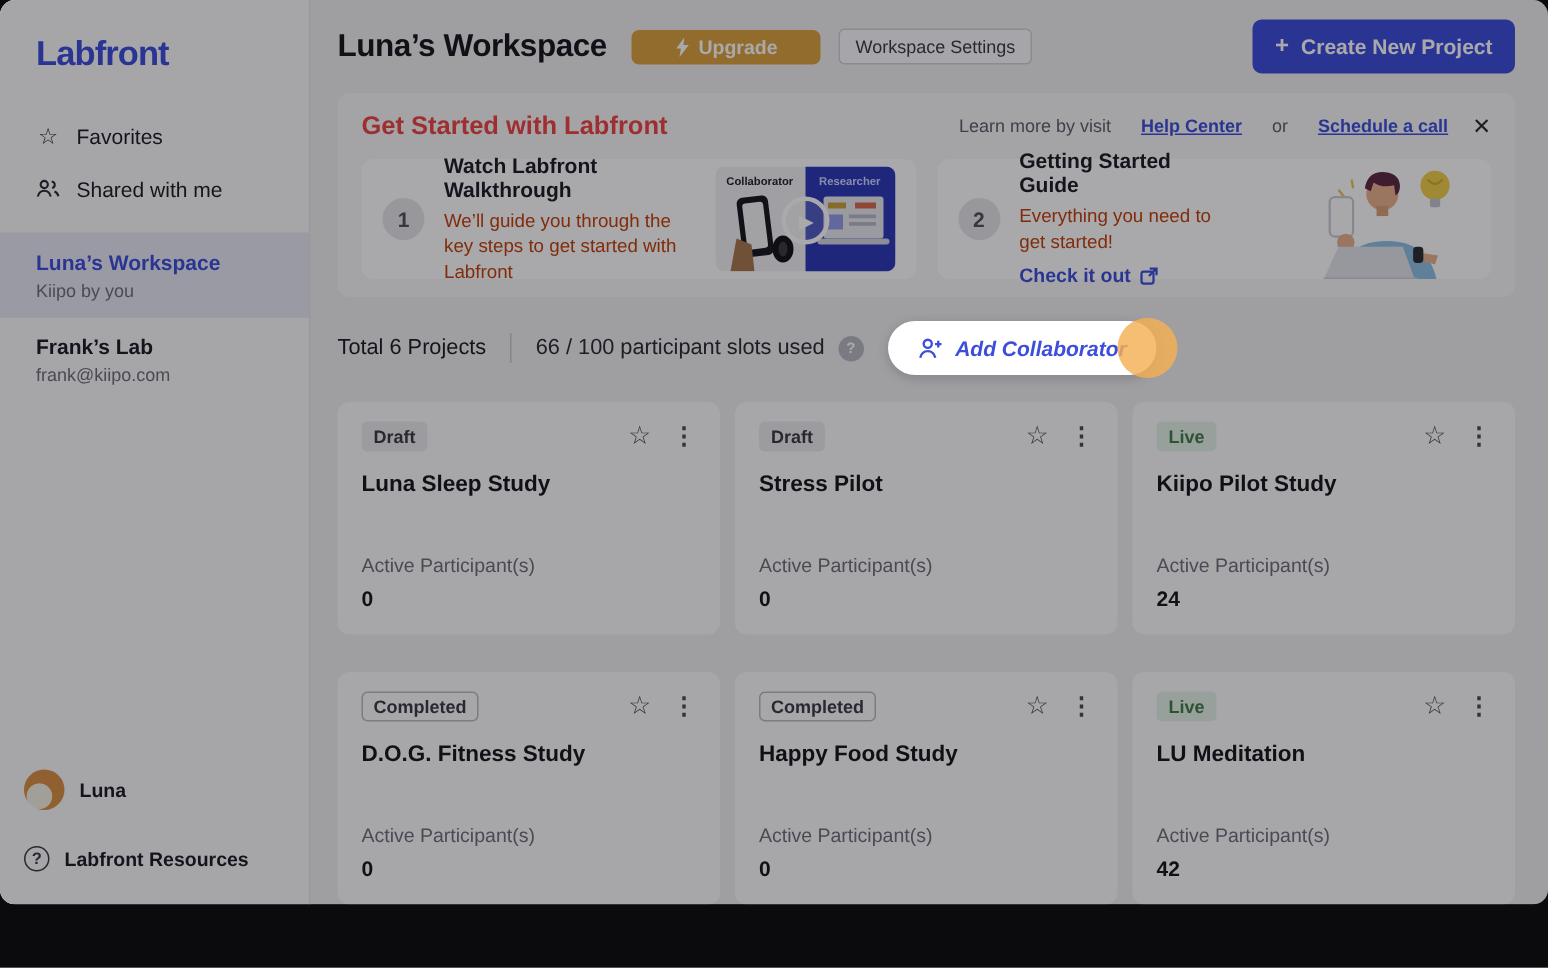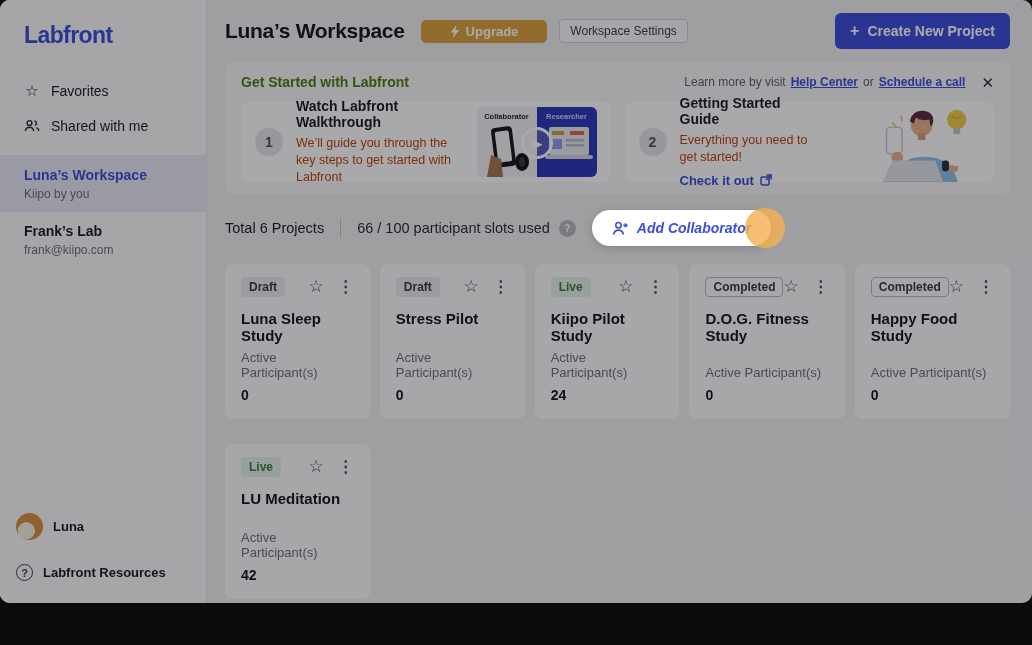--- a/index.html
+++ b/index.html
@@ -38,22 +38,22 @@
     font-size:13px; font-weight:bold; padding:4px 29px; border-radius:5px; border:none; cursor:pointer; }
   .settings-btn { margin-left:12px; background:#FBFBFD; border:1px solid #CFCFD8; border-radius:4px;
     font-size:12px; color:#3a3a44; padding:4px 10px; cursor:pointer; font-family:inherit; }
   .create-btn { margin-left:auto; display:flex; align-items:center; gap:8px; background:#3D4EDB; color:#fff;
     font-size:14px; font-weight:bold; border:none; border-radius:6px; padding:9px 15px; cursor:pointer; font-family:inherit; }
   .create-btn .plus { font-size:16px; font-weight:bold; }
 
   
   .banner { margin-top:14px; background:#F7F7F9; border-radius:8px; padding:12px 16px; }
   .banner-head { display:flex; align-items:center; }
-  .banner-title { font-size:14px; font-weight:bold; color:#4d7c0f; }
-  .banner-links { margin-left:auto; font-size:12px; color:#5E5E6A; display:flex; align-items:center; gap:5px; }
+  .banner-title { font-size:17px; font-weight:bold; color:#ef4444; }
+  .banner-links { margin-left:auto; font-size:12px; color:#5E5E6A; display:flex; align-items:center; gap:20px; }
   .banner-links a { color:#3D4EDB; font-weight:bold; text-decoration:underline; cursor:pointer; }
   .banner-close { margin-left:16px; font-size:15px; color:#2a2a33; cursor:pointer; line-height:1; }
   .steps { display:flex; gap:14px; margin-top:12px; }
   .step-card { flex:1; background:#FFFFFF; border-radius:8px; padding:10px 14px; display:flex; align-items:center; gap:13px; height:80px; cursor:pointer; }
   .step-num { flex:0 0 28px; width:28px; height:28px; border-radius:50%; background:#E4E4E9; color:#50505c;
     font-size:14px; font-weight:bold; display:flex; align-items:center; justify-content:center; }
   .step-body { flex:1; min-width:0; }
   .step-title { font-size:14px; font-weight:bold; color:#1B1B24; }
   .step-desc { font-size:12.5px; color:#c2410c; line-height:1.35; margin-top:5px; }
   .step-link { display:inline-flex; align-items:center; gap:6px; margin-top:7px; font-size:13px; font-weight:bold; color:#3D4EDB; cursor:pointer; }
@@ -79,21 +79,21 @@
   .stats-slots { font-size:14.5px; color:#2a2a33; }
   .info-circle { width:17px; height:17px; border-radius:50%; background:#B7B7C2; color:#fff; font-size:10px; font-weight:bold;
     display:flex; align-items:center; justify-content:center; margin-left:9px; cursor:pointer; }
   .collab-btn { position:relative; z-index:60; margin-left:16px; display:flex; align-items:center; gap:8px;
     background:#FFFFFF; border:none; border-radius:19px; padding:10px 20px; font-size:14px; font-weight:bold;
     color:#3D4EDB; cursor:pointer; font-family:inherit; box-shadow:0 2px 8px rgba(10,10,20,0.18);font-style:italic; }
   .click-circle { position:absolute; right:-14px; top:50%; transform:translateY(-50%); width:40px; height:40px;
     border-radius:50%; background:rgba(243,176,83,0.82); z-index:2; pointer-events:none; }
 
   
-  .grid { margin-top:16px; display:grid; grid-template-columns:repeat(5,1fr); gap:25px 10px; }
+  .grid { margin-top:16px; display:grid; grid-template-columns:repeat(3,1fr); gap:25px 10px; }
   .card { background:#FCFCFD; border-radius:8px; padding:12px 16px 16px 16px; height:155px; display:flex; flex-direction:column; cursor:pointer; }
   .card-top { display:flex; align-items:center; }
   .badge { font-size:12px; font-weight:bold; padding:3px 8px; border-radius:4px; }
   .badge--draft { background:#ECECEF; color:#3a3a44; }
   .badge--live { background:#E5F1E6; color:#417B4B; }
   .badge--completed { background:transparent; border:1px solid #B8B8C2; color:#3a3a44; padding:2px 7px; }
   .card-icons { margin-left:auto; display:flex; align-items:center; gap:14px; }
   .star-ic { font-size:17px; color:#4a4a55; cursor:pointer; }
   .kebab-ic { font-size:16px; font-weight:bold; color:#4a4a55; cursor:pointer; letter-spacing:0; }
   .card-title { margin-top:13px; font-size:15px; font-weight:bold; color:#14141c; }

